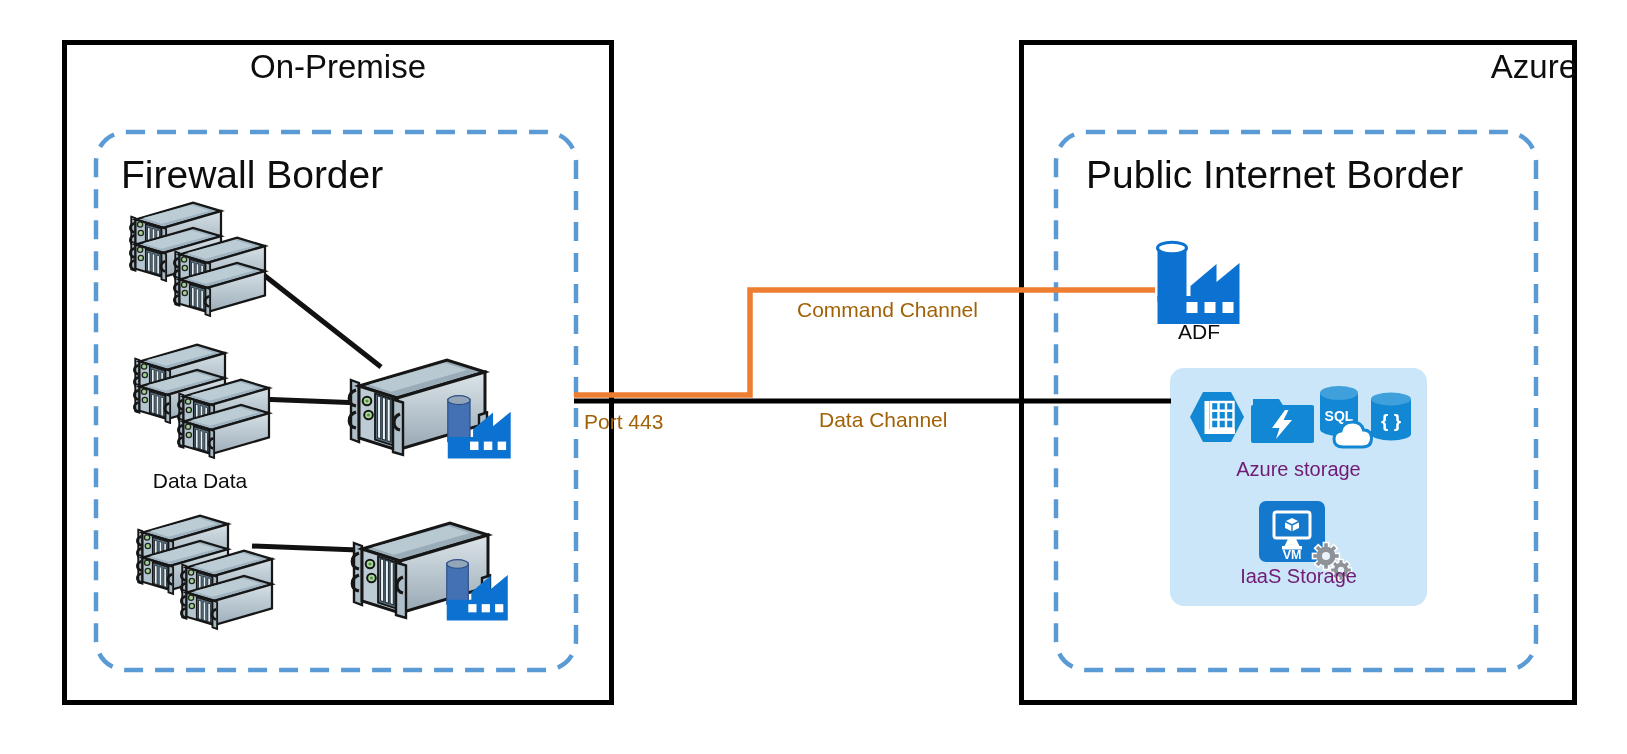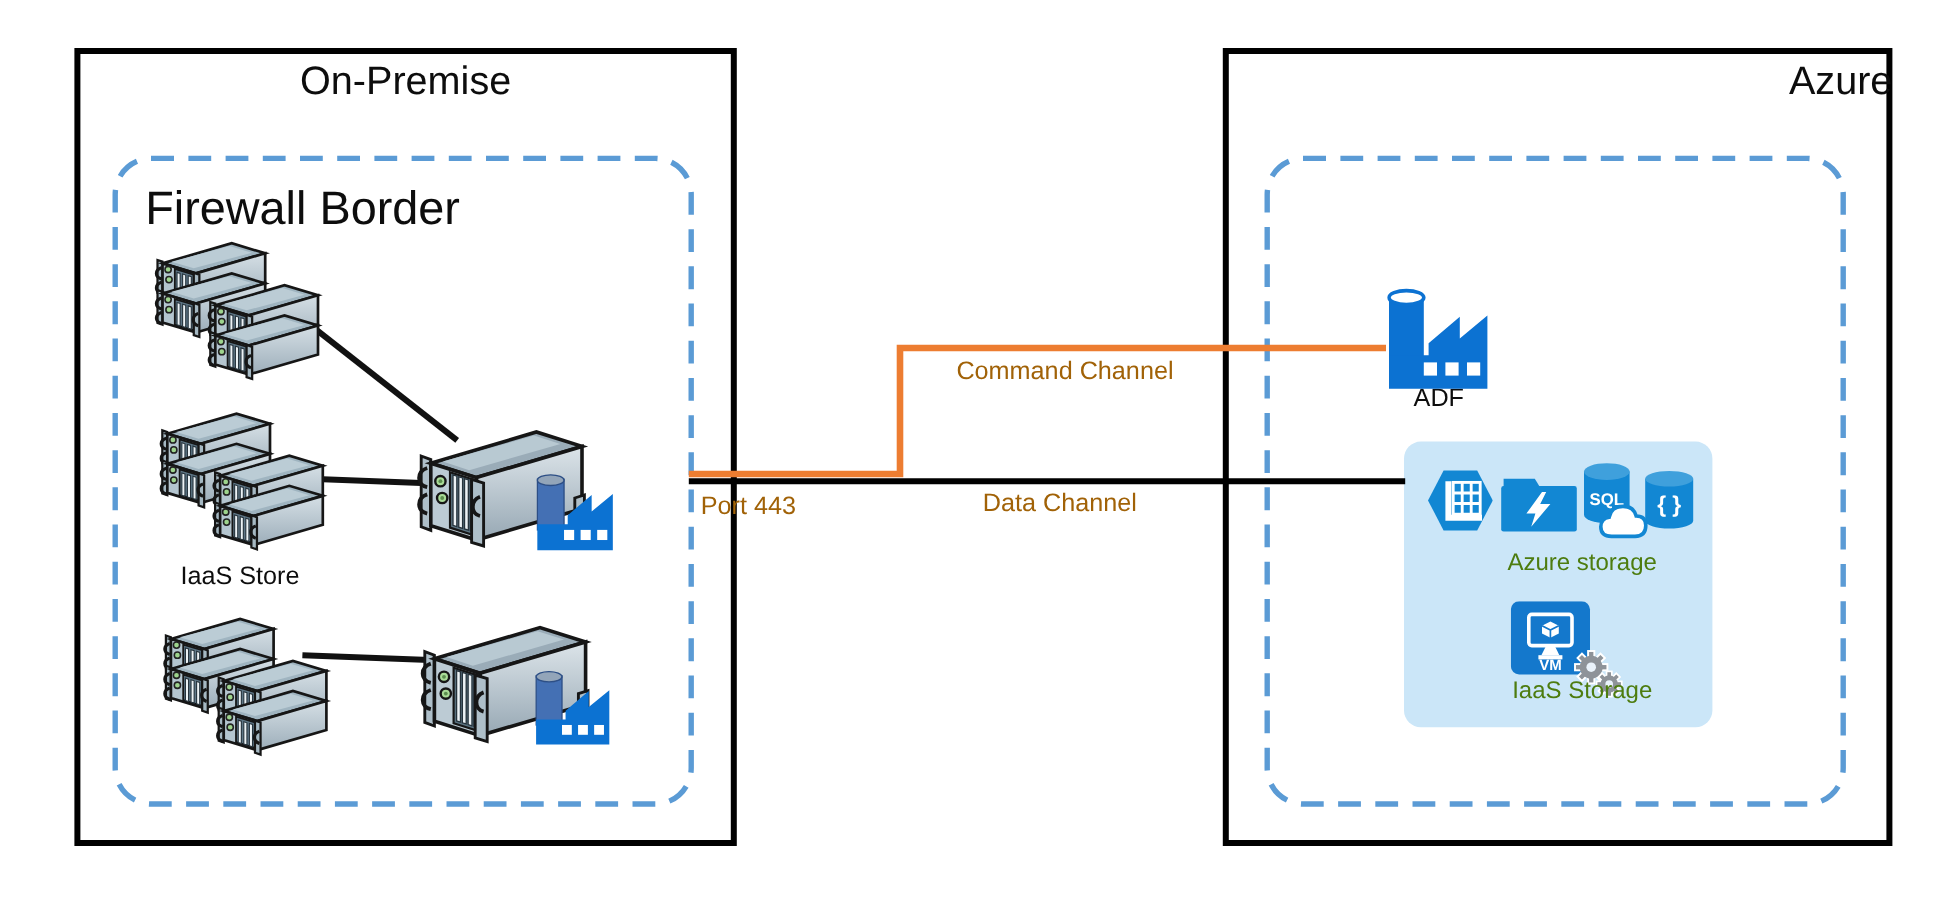--- a/index.html
+++ b/index.html
@@ -5,21 +5,21 @@
   html,body{margin:0;padding:0;background:#fff;}
   #canvas{position:relative;width:1627px;height:705px;background:#fff;overflow:hidden;
           font-family:"Liberation Sans",sans-serif;color:#111;}
   .zone-box{position:absolute;border:5px solid #000;background:transparent;box-sizing:border-box;}
   .zone-title{position:absolute;font-size:33px;color:#0d0d0d;text-align:center;letter-spacing:0px;}
   .border-label{position:absolute;font-size:39px;color:#0d0d0d;white-space:nowrap;}
   .node-label{position:absolute;font-size:21px;color:#0d0d0d;white-space:nowrap;}
   .chan-label{position:absolute;font-size:21px;color:#a16207;white-space:nowrap;z-index:6;}
   .storage-panel{position:absolute;left:1170px;top:368px;width:257px;height:238px;
                  background:#CBE6F8;border-radius:14px;z-index:1;}
-  .storage-label{position:absolute;font-size:20px;color:#4d7c0f;text-align:center;z-index:4;padding-left:20px;}
+  .storage-label{position:absolute;font-size:20px;color:#701a75;text-align:center;z-index:4;}
   .icon{position:absolute;z-index:4;}
   .lines{position:absolute;left:0;top:0;z-index:3;pointer-events:none;}
   .dashed{position:absolute;z-index:2;}
   svg text{font-family:"Liberation Sans",sans-serif;}
 </style>
 </head>
 <body>
 
 <div id="canvas">
 
@@ -126,28 +126,29 @@
     <use href="#sym-factory-srv"></use>
     </svg>
 
   <svg class="icon" style="left:352px;top:517px;" width="140" height="112" viewBox="0 0 140 112" overflow="visible">
     <use href="#sym-bigsrv"></use>
     </svg>
   <svg class="icon" style="left:446px;top:558px;" width="64" height="64" viewBox="0 0 86 86">
     <use href="#sym-factory-srv"></use>
     </svg>
 
-  <div class="node-label" style="left:146px;top:469px;width:108px;text-align:center;">IaaS Store</div>
+  <div class="node-label" style="left:146px;top:469px;width:108px;text-align:center;">Data Data</div>
 
   <div class="zone-box" style="left:1019px;top:40px;width:558px;height:665px;"></div>
   <div class="zone-title" style="left:1019px;top:48px;width:558px;text-align:right;">Azure</div>
 
   <svg class="dashed" style="left:1053px;top:129px;" width="488" height="544">
     <rect x="3" y="3" width="480" height="538" rx="30" ry="30" fill="none" stroke="#5B9BD5" stroke-width="4.5" stroke-dasharray="19 12"></rect>
   </svg>
+  <div class="border-label" style="left:1086px;top:153px;">Public Internet Border</div>
 
   <svg class="icon" style="left:1156px;top:240px;" width="87" height="86" viewBox="0 0 86 86">
     <use href="#sym-factory-adf"></use>
     </svg>
   <div class="node-label" style="left:1154px;top:320px;width:90px;text-align:center;">ADF</div>
 
   <div class="storage-panel"></div>
 
   <svg class="icon" style="left:1190px;top:389px;" width="54" height="56" viewBox="0 0 54 56">
     <polygon points="0,28 13,3 41,3 54,28 41,53 13,53" fill="#1287D3"></polygon>

